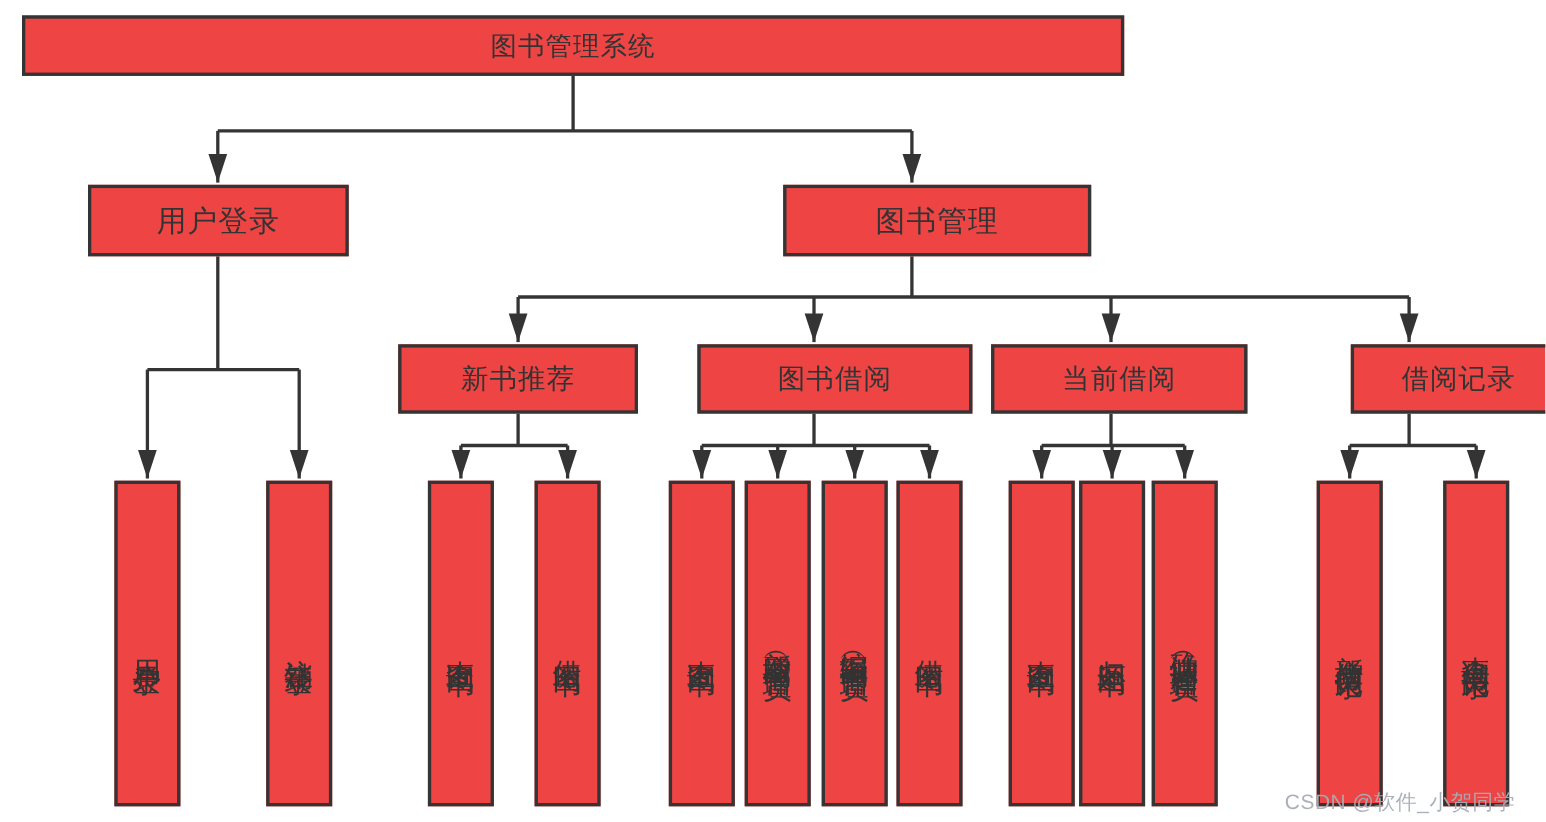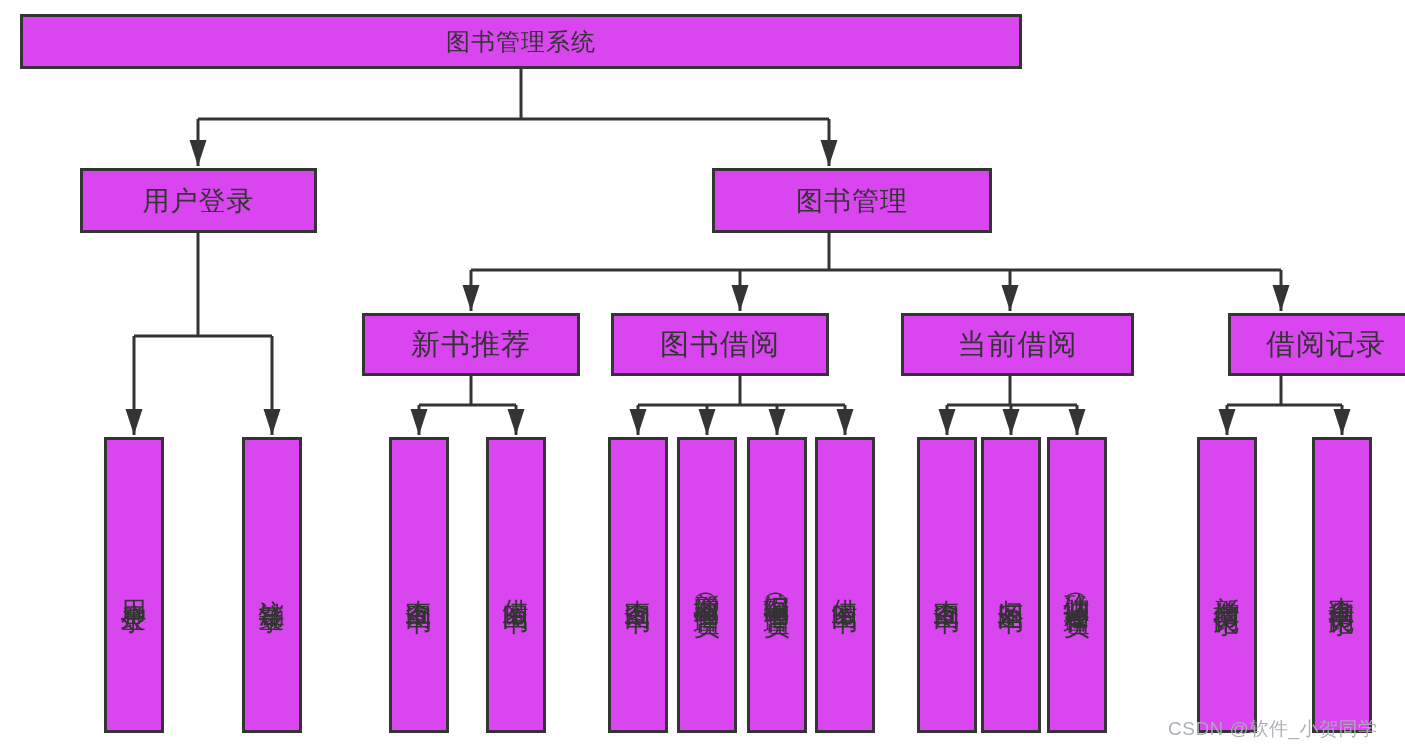--- a/index.html
+++ b/index.html
@@ -8,35 +8,35 @@
     width: 1405px;
     height: 747px;
     background: #ffffff;
     font-family: "Liberation Sans", "DejaVu Sans", sans-serif;
     overflow: hidden;
   }
   .wires { position: absolute; left: 0; top: 0; z-index: 1; }
   .node {
     position: absolute;
     box-sizing: border-box;
-    background: #d946ef;
+    background: #ef4444;
     border: 3px solid #343434;
     color: #333333;
     display: flex;
     align-items: center;
     justify-content: center;
     z-index: 2;
   }
   .node.h span {
     letter-spacing: 1px;
     white-space: nowrap;
   }
   .root-box span { font-size: 24px; }
   .lvl2 span { font-size: 27px; }
-  .lvl3 span { font-size: 29px; }
+  .lvl3 span { font-size: 25px; }
   .leaf span {
     writing-mode: vertical-rl;
     text-orientation: mixed;
     font-size: 26px;
     letter-spacing: 3px;
     line-height: 1;
   }
   .watermark {
     position: absolute;
     left: 1168px;
@@ -110,21 +110,21 @@
   <div class="node h lvl2" style="left:80px;top:168px;width:237px;height:65px">
     <span>用户登录</span>
   </div>
   <div class="node h lvl2" style="left:712px;top:168px;width:280px;height:65px">
     <span>图书管理</span>
   </div>
 
   <div class="node h lvl3" style="left:362px;top:313px;width:218px;height:63px">
     <span>新书推荐</span>
   </div>
-  <div class="node h lvl3" style="left:611px;top:313px;width:218px;height:63px">
+  <div class="node h lvl3" style="left:634px;top:313px;width:250px;height:63px">
     <span>图书借阅</span>
   </div>
   <div class="node h lvl3" style="left:901px;top:313px;width:233px;height:63px">
     <span>当前借阅</span>
   </div>
   <div class="node h lvl3" style="left:1228px;top:313px;width:196px;height:63px">
     <span>借阅记录</span>
   </div>
 
   <div class="node leaf" style="left:104px;top:437px;width:60px;height:296px">

